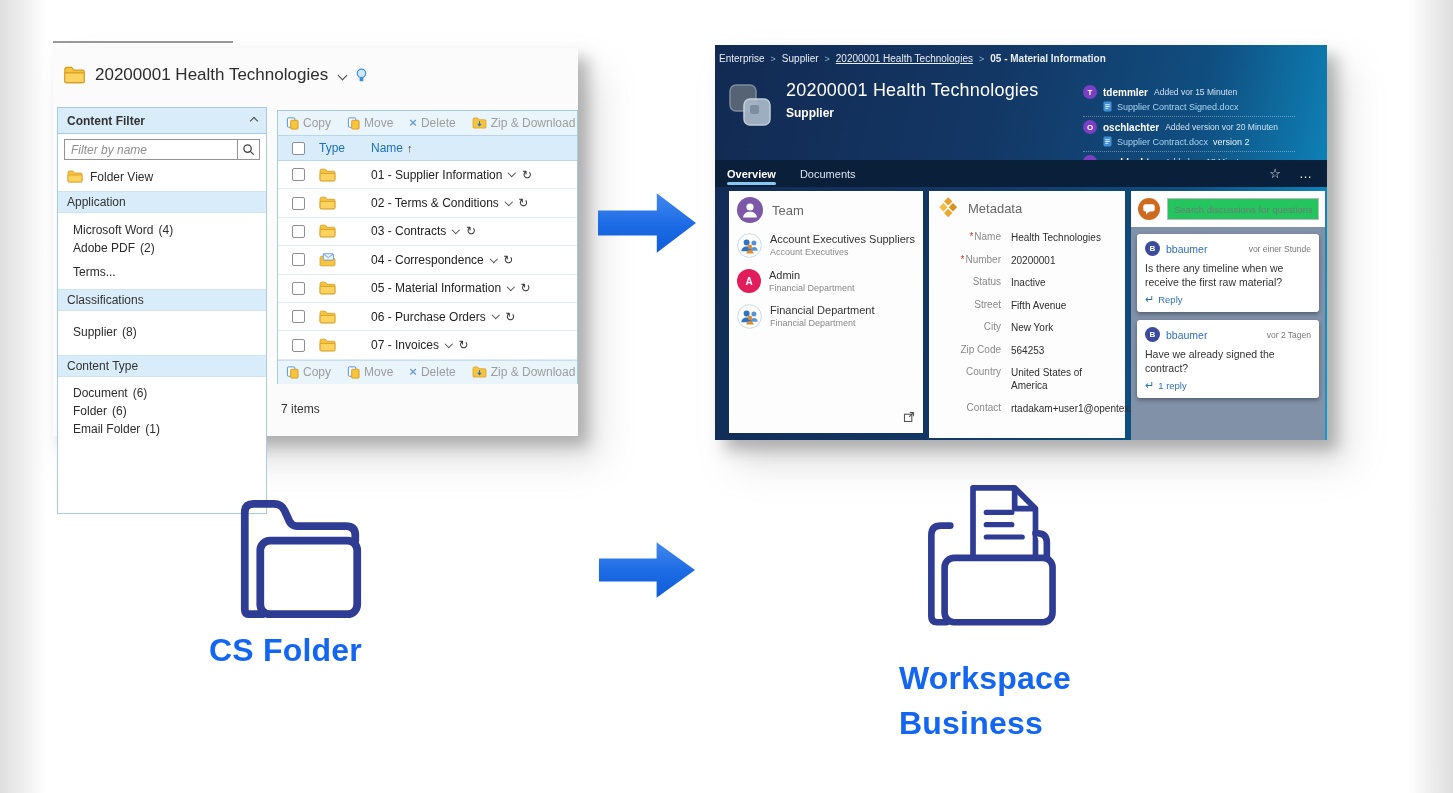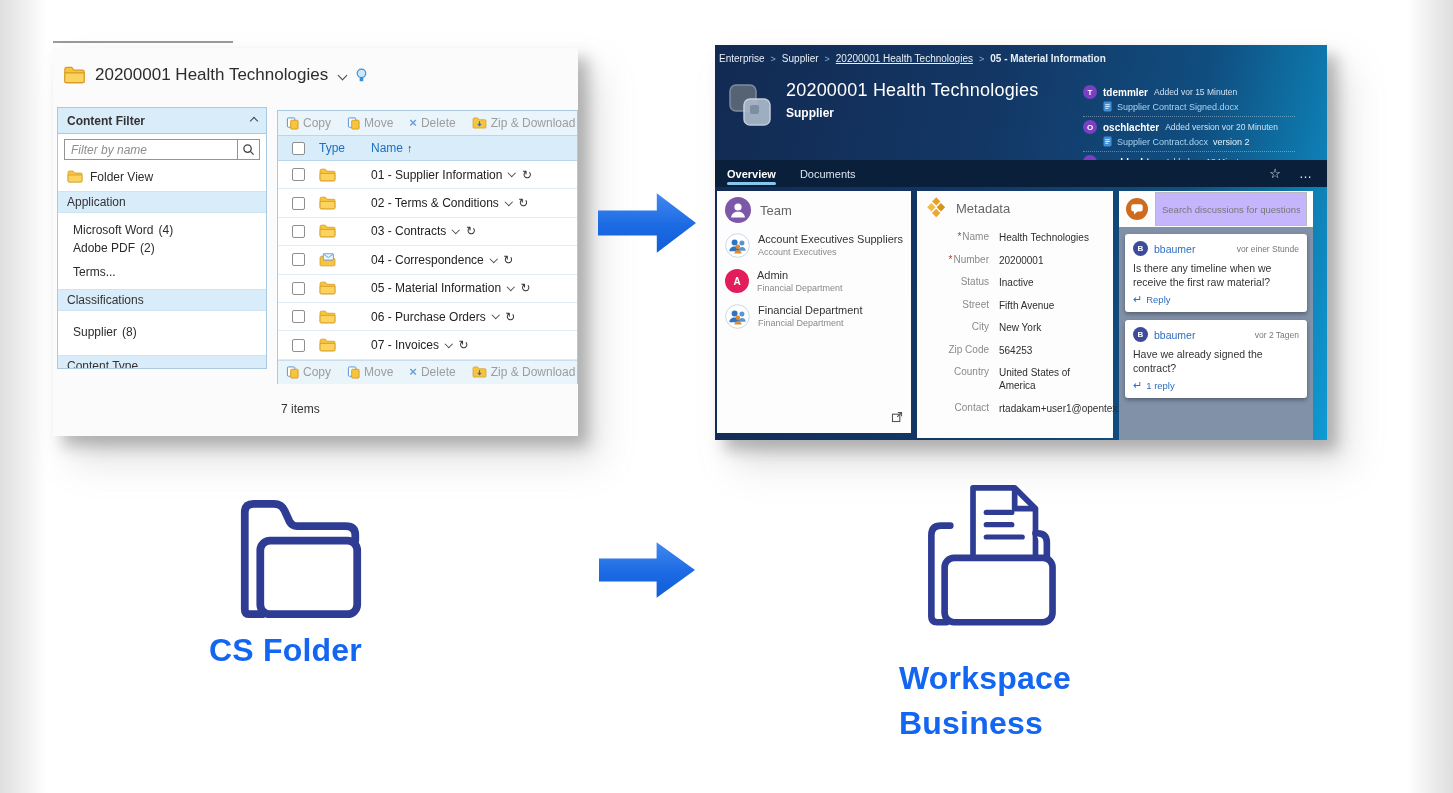--- a/index.html
+++ b/index.html
@@ -15,21 +15,21 @@
   .checkbox { width:13px; height:13px; background:#fff; border:1px solid #8f8f8f; border-radius:2px; }
 
   
   .cs-topline { position:absolute; left:53px; top:41px; width:180px; height:2px; background:#9a9a9a; }
   .cs-card { position:absolute; left:53px; top:48px; width:525px; height:388px; background:#fafbfa;
              box-shadow:10px 10px 14px rgba(110,110,110,.45), 20px 24px 34px rgba(140,140,140,.28); }
   .cs-title { position:absolute; left:10px; top:17px; display:flex; align-items:center; gap:9px; }
   .cs-title .t { font-size:17px; color:#2d2d2d; }
   .cs-title .cv { width:7px; height:7px; margin-left:2px; }
 
-  .cf-panel { position:absolute; left:4px; top:59px; width:210px; height:262px; background:#fff; border:1px solid #a9cae3; overflow:hidden; }
+  .cf-panel { position:absolute; left:4px; top:59px; width:210px; height:407px; background:#fff; border:1px solid #a9cae3; overflow:hidden; }
   .cf-head { height:26px; background:#d9ecf9; border-bottom:1px solid #a9cae3; display:flex; align-items:center; justify-content:space-between; padding:0 9px; }
   .cf-head .h { font-size:12px; font-weight:bold; color:#333; }
   .cf-search { display:flex; align-items:center; padding:5px 6px 5px 6px; }
   .cf-search input { flex:1; height:21px; border:1px solid #949494; border-right:none; font-size:12px; font-style:italic; color:#555; padding:0 6px; outline:none; background:#fff; }
   .cf-search input::placeholder { color:#8f8f8f; font-style:italic; }
   .cf-search .btn { width:23px; height:21px; border:1px solid #949494; display:flex; align-items:center; justify-content:center; background:#fff; cursor:pointer; }
   .cf-folderview { display:flex; align-items:flex-start; gap:7px; padding:5px 9px 7px 9px; font-size:12px; color:#2c2c2c; }
   .cf-sec { height:22px; background:#d9ecf9; border-top:1px solid #cfe4f2; border-bottom:1px solid #cfe4f2; font-size:12px; color:#333; display:flex; align-items:center; padding:0 9px; }
   .cf-items { padding:8px 0 5px 15px; }
   .cf-item { font-size:12px; color:#2c2c2c; line-height:18px; }
@@ -87,40 +87,40 @@
   .bw-tabs { position:absolute; left:0; top:115px; width:100%; height:27px; background:#0a1f3a; display:flex; align-items:center; }
   .tab { position:relative; height:100%; display:flex; align-items:center; font-size:11px; cursor:pointer; }
   .tab.active { margin-left:12px; color:#fff; font-weight:bold; }
   .tab.active::after { content:""; position:absolute; left:0; bottom:2px; width:100%; height:3px; background:#86c7ed; border-radius:2px; }
   .tab.plain { margin-left:24px; color:#d9e4ee; }
   .bw-tab-icons { position:absolute; right:14px; top:0; height:27px; display:flex; align-items:center; gap:18px; }
   .star { color:#e8eef5; font-size:13px; cursor:pointer; }
   .dots { color:#e8eef5; font-size:13px; letter-spacing:1px; cursor:pointer; }
 
   .bw-content { position:absolute; left:0; top:142px; width:100%; height:253px; }
-  .panel { position:absolute; background:#fdfdfd; }
+  .panel { position:absolute; background:#fdfdfd;margin-left:12px; }
   .panel-head { display:flex; align-items:center; gap:9px; padding:6px 8px; }
   .panel-title { font-size:13px; color:#666; }
   .team-panel { left:2px; top:4px; width:194px; height:242px; }
   .member { display:flex; align-items:flex-start; gap:8px; padding:4px 8px 7px 8px; }
   .m-name { font-size:11px; color:#333; line-height:13px; }
   .m-role { font-size:9px; color:#8a8a8a; margin-top:1px; }
   .av-initial { width:24px; height:24px; border-radius:50%; background:#e11e5b; color:#fff; font-size:10px; font-weight:bold; display:flex; align-items:center; justify-content:center; flex:none; }
   .expand { position:absolute; right:8px; bottom:6px; cursor:pointer; }
 
   .meta-panel { left:202px; top:4px; width:196px; height:247px; }
   .meta-rows { padding:6px 8px 0 0; }
   .meta-row { display:flex; margin-bottom:9.5px; }
   .meta-label { width:72px; text-align:right; font-size:10px; color:#8a8a8a; flex:none; position:relative; }
   .meta-row.required .meta-label::before { content:"*"; color:#c0392b; margin-right:1px; }
   .meta-value { font-size:10px; color:#2e2e2e; margin-left:10px; width:104px; line-height:13px; }
 
   .disc-panel { left:404px; top:4px; width:194px; height:249px; background:#8191a8; }
   .disc-head { background:#fdfdfd; height:36px; display:flex; align-items:center; gap:6px; padding:0 6px; }
-  .disc-search { flex:1; height:34px; background:#c4b5fd; border:1px solid #bbb; font-size:9.5px; color:#555; padding:0 6px; outline:none; }
+  .disc-search { flex:1; height:22px; background:#22c55e; border:1px solid #bbb; font-size:9.5px; color:#555; padding:0 6px; outline:none; }
   .disc-search::placeholder { color:#777; }
   .disc-cards { padding:7px 6px; }
   .disc-card { background:#fff; border-radius:3px; box-shadow:0 2px 4px rgba(0,0,0,.35); padding:7px 8px 6px 8px; margin-bottom:8px; }
   .dc-top { display:flex; align-items:center; gap:6px; }
   .dc-av { width:15px; height:15px; border-radius:50%; background:#3c4b9c; color:#fff; font-size:8px; font-weight:bold; display:flex; align-items:center; justify-content:center; flex:none; }
   .dc-user { font-size:10.5px; color:#2e6fc0; cursor:pointer; }
   .dc-time { margin-left:auto; font-size:8.5px; color:#777; }
   .dc-text { font-size:10.5px; color:#333; line-height:14px; margin:5px 0 4px 0; }
   .dc-reply { font-size:9.5px; color:#2e6fc0; cursor:pointer; display:flex; align-items:center; gap:4px; }
   .dc-reply .arr { font-size:11px; }

